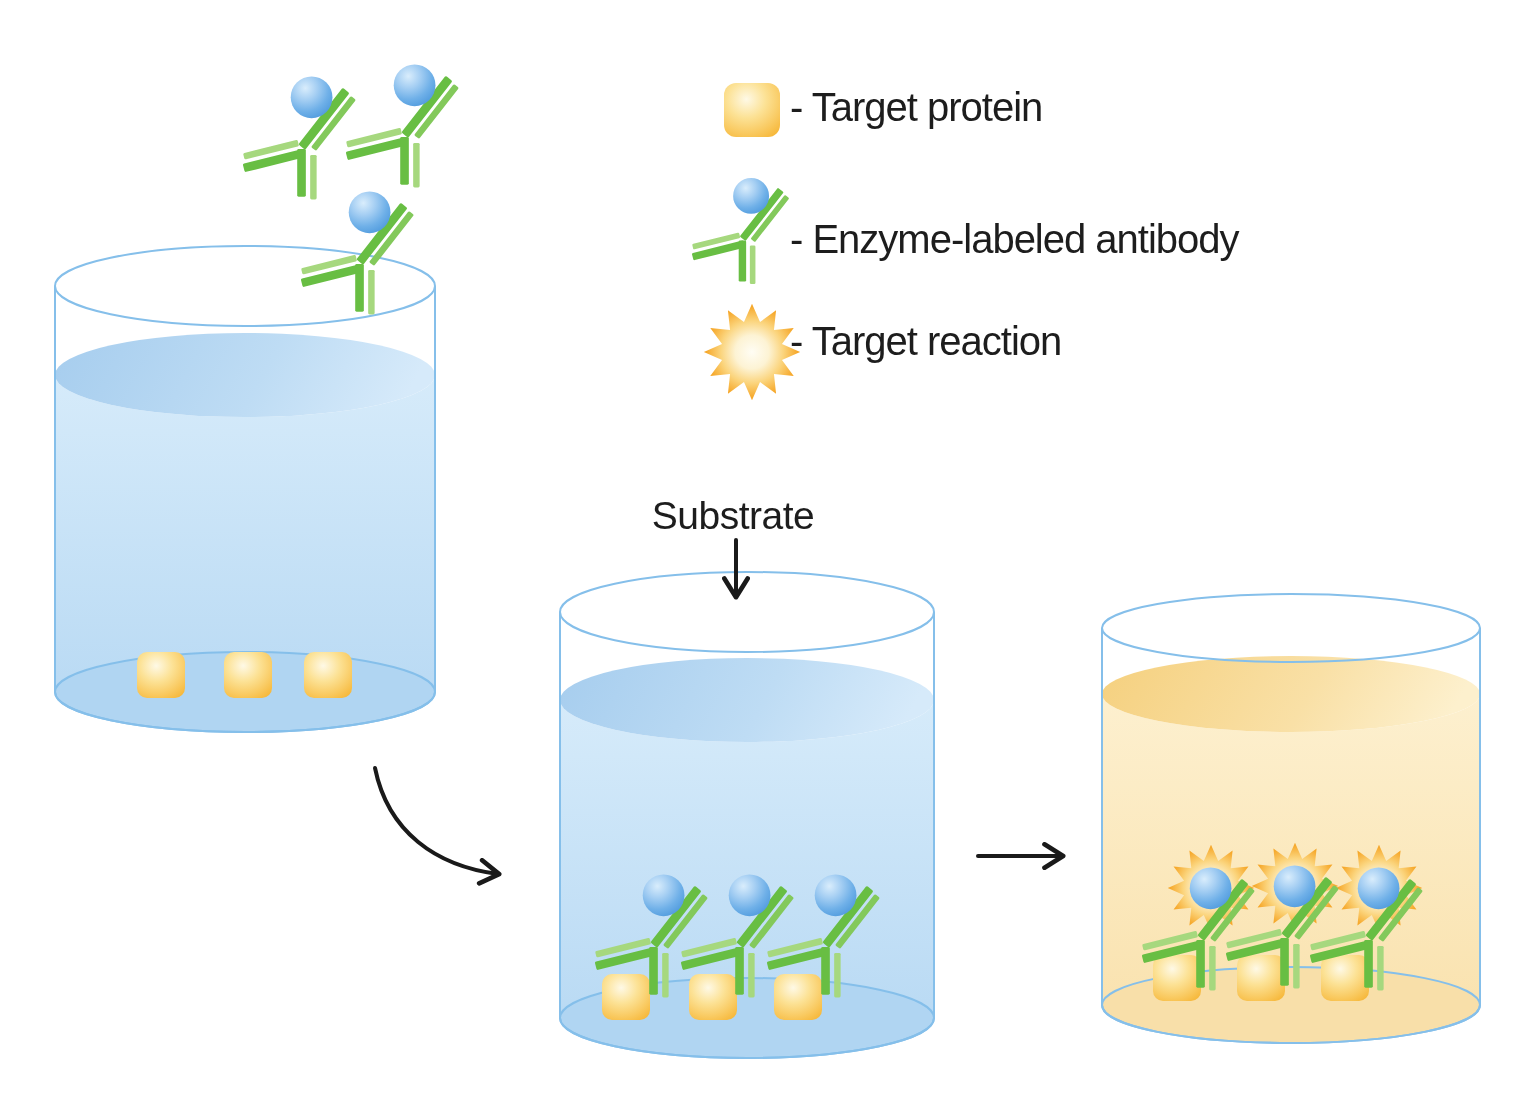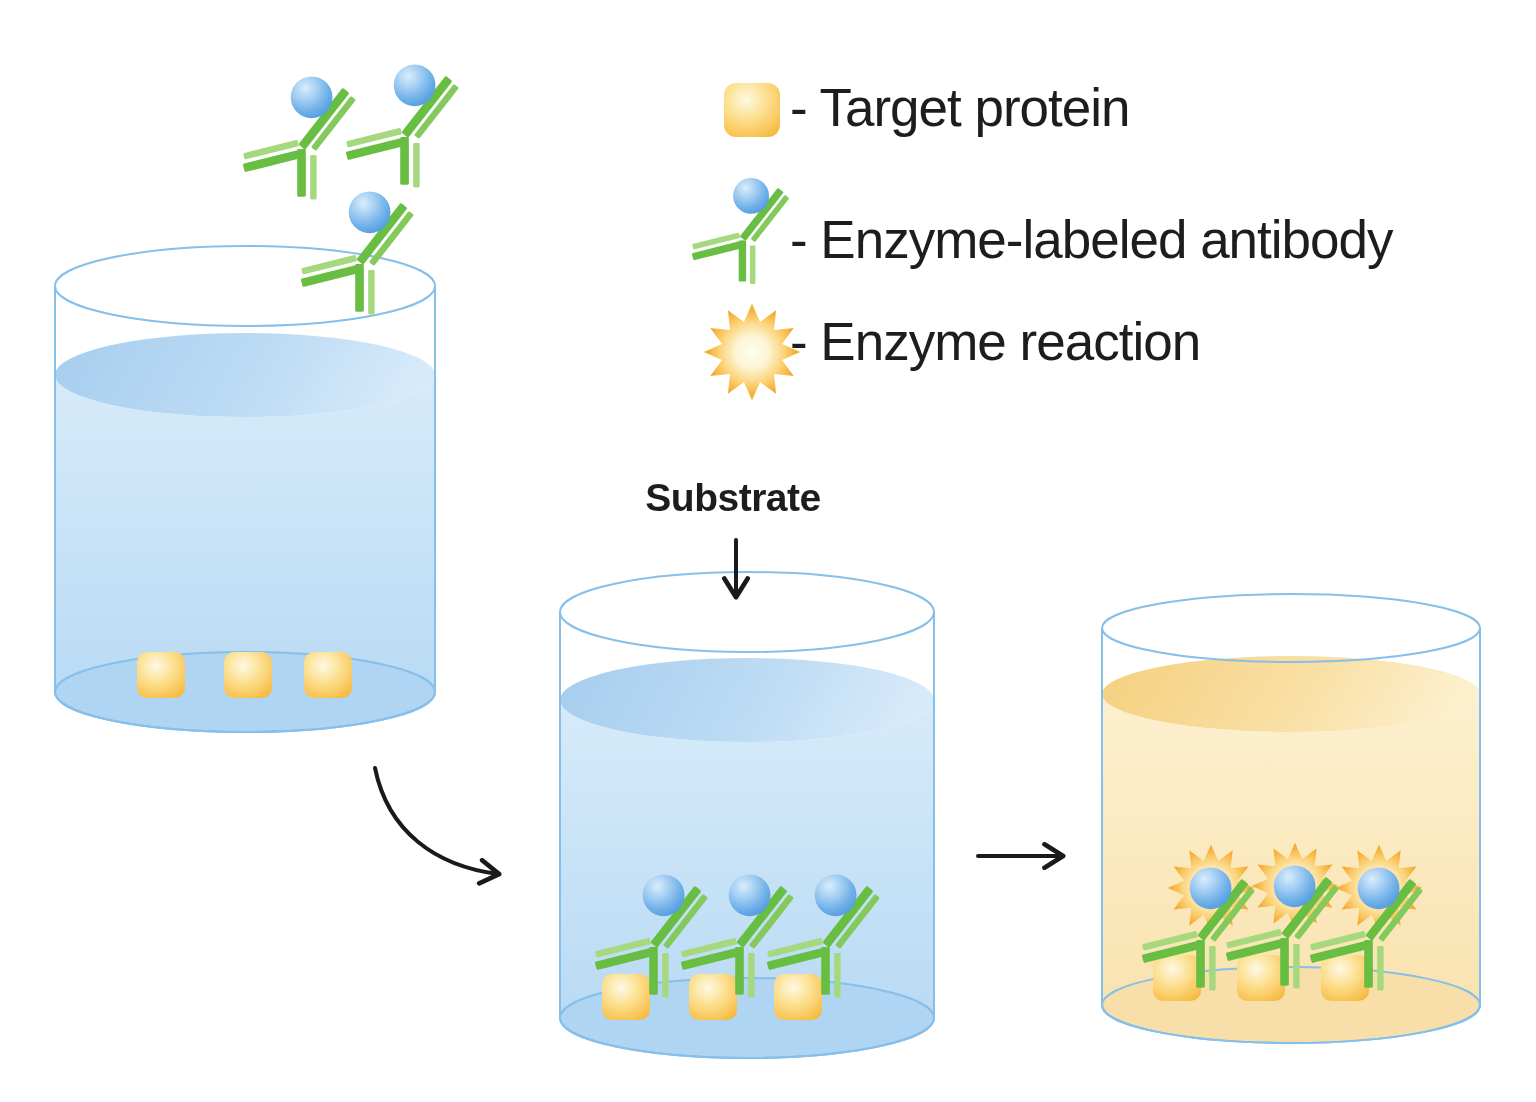--- a/index.html
+++ b/index.html
@@ -8,21 +8,21 @@
     overflow:hidden; font-family:"Liberation Sans", sans-serif;
   }
   .artwork { position:absolute; left:0; top:0; }
   .floating-label {
     position:absolute; color:#1d1d1d; white-space:nowrap;
     transform:translate(-50%,-50%); font-size:39px; letter-spacing:-0.5px;
   }
   .legend { position:absolute; left:0; top:0; width:100%; height:100%; pointer-events:none; }
   .legend-row {
     position:absolute; left:790px; transform:translateY(-50%);
-    font-size:53px; color:#1d1d1d; letter-spacing:-1px; white-space:nowrap;
+    font-size:40px; color:#1d1d1d; letter-spacing:-1px; white-space:nowrap;
     line-height:1;
   }
   .legend-row.r1 { top:107px; }
   .legend-row.r2 { top:239px; }
   .legend-row.r3 { top:341px; }
 </style>
 </head>
 <body>
 
 <div class="canvas">
@@ -157,19 +157,19 @@
   </svg>
 
   <div class="legend">
     <div class="legend-row r1">
       <span>- Target protein</span>
     </div>
     <div class="legend-row r2">
       <span>- Enzyme-labeled antibody</span>
     </div>
     <div class="legend-row r3">
-      <span>- Enzyme reaction</span>
+      <span>- Target reaction</span>
     </div>
   </div>
 
-  <div class="floating-label" style="left:733px; top:498px;font-weight:bold;">Substrate</div>
+  <div class="floating-label" style="left:733px; top:516px;">Substrate</div>
 
 </div>
 
 </body></html>

